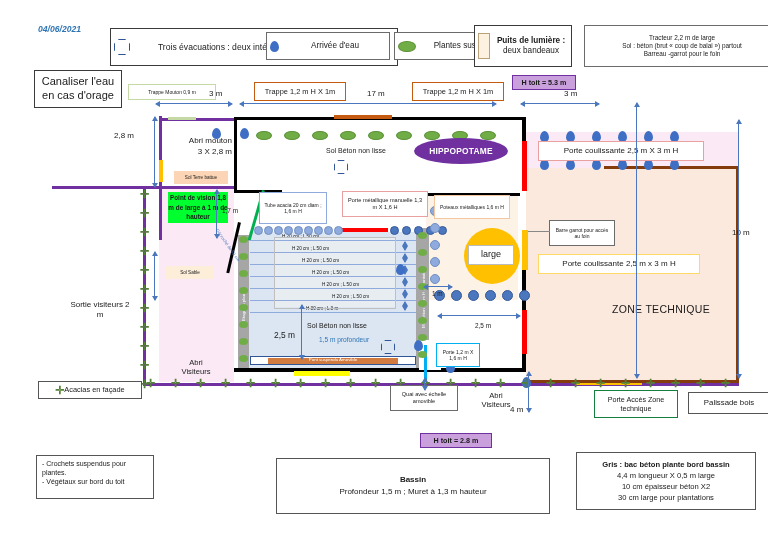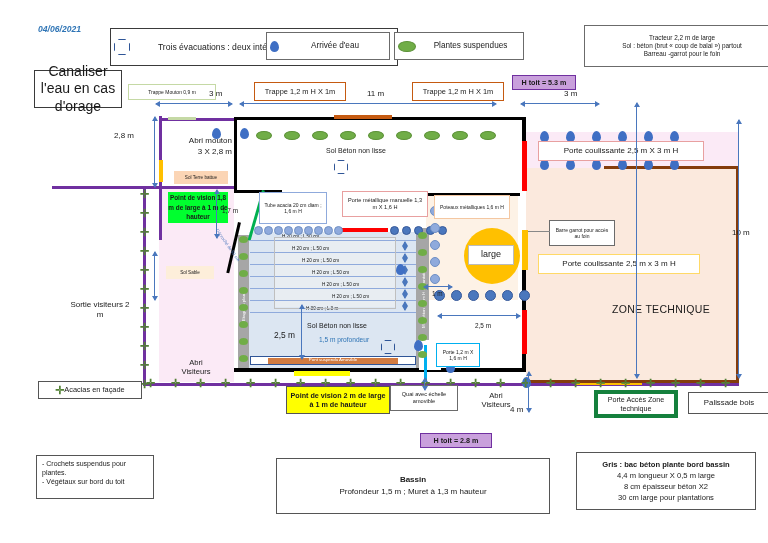--- a/index.html
+++ b/index.html
@@ -7,21 +7,21 @@
        font-family:"Liberation Sans",sans-serif;color:#1a1a1a;}
   #stage{position:absolute;left:16px;top:0;width:768px;height:422px;}
   .abs{position:absolute;box-sizing:border-box;}
   .box{position:absolute;box-sizing:border-box;background:#fff;border:1px solid #555;
        display:flex;align-items:center;justify-content:center;text-align:center;
        line-height:1.25;padding:2px 3px;}
   .date{position:absolute;left:22px;top:24px;font-size:8.6px;color:#2e74b5;
         font-style:italic;font-weight:bold;}
   
   .lg-evac{left:94px;top:28px;width:288px;height:38px;border:1.2px solid #3a3a3a;font-size:8.6px;}
-  .lg-orage{left:18px;top:70px;width:88px;height:38px;border:1.2px solid #3a3a3a;font-size:14px;}
+  .lg-orage{left:18px;top:70px;width:88px;height:38px;border:1.2px solid #3a3a3a;font-size:11px;}
   .lg-arrivee{left:250px;top:32px;width:124px;height:28px;border:1px solid #6b6b6b;font-size:8.2px;}
   .lg-plantes{left:316px;top:32px;width:130px;height:28px;border:1px solid #6b6b6b;font-size:8.2px;}
   .lg-puits{left:458px;top:25px;width:98px;height:42px;border:1.2px solid #3a3a3a;font-size:8.2px;}
   .lg-tracteur{left:568px;top:25px;width:196px;height:42px;border:1px solid #6b6b6b;font-size:6.4px;}
   .drop{width:9px;height:11px;background:#3f6fc4;border-radius:50% 50% 50% 50%/60% 60% 40% 40%;
         transform:rotate(0deg);display:inline-block;}
   .bush{width:16px;height:9px;background:#70ad47;border-radius:50%;border:1px solid #5b9136;display:inline-block;}
   .octo{width:14px;height:14px;border:1.6px solid #2f5597;display:inline-block;
         clip-path:polygon(30% 0,70% 0,100% 30%,100% 70%,70% 100%,30% 100%,0 70%,0 30%);}
   .bandeau{width:10px;height:24px;background:#fdf2df;border:1px solid #b9a27a;display:inline-block;}
@@ -64,38 +64,45 @@
   <div class="box lg-arrivee">
     <span class="drop"></span>
     <span style="flex:1;padding-left:5px;">Arrivée d'eau</span>
   </div>
 
   <div class="box lg-plantes" style="left:378px;">
     <span class="bush"></span>
     <span style="flex:1;padding-left:5px;">Plantes suspendues</span>
   </div>
 
+  <div class="box lg-puits">
+    <span class="bandeau"></span>
+    <span style="flex:1;padding-left:4px;">
+      <b>Puits de lumière :</b><br>
+      <span>deux bandeaux</span>
+    </span>
+  </div>
 
   <div class="box lg-tracteur">
     <span>
       <span>Tracteur 2,2 m de large</span><br>
       <span>Sol : béton (brut « coup de balai ») partout</span><br>
       <span>Barreau -garrot pour le foin</span>
     </span>
   </div>
 
   <div class="box lg-orage">Canaliser l'eau en cas d'orage</div>
 
   <div class="box" style="left:112px;top:84px;width:88px;height:16px;border:1px solid #c5d9a5;font-size:5px;">Trappe Mouton 0,9 m</div>
   <div class="box" style="left:238px;top:82px;width:92px;height:19px;border:1.2px solid #c55a11;font-size:7.4px;">Trappe 1,2 m H X 1m</div>
   <div class="box" style="left:396px;top:82px;width:92px;height:19px;border:1.2px solid #c55a11;font-size:7.4px;">Trappe 1,2 m H X 1m</div>
   <div class="box hl-purple" style="left:496px;top:75px;width:64px;height:15px;border:1px solid #7030a0;font-size:7.2px;">H toit = 5.3 m</div>
 
   <div class="dimtxt" style="left:193px;top:89px;">3 m</div>
-  <div class="dimtxt" style="left:351px;top:89px;">11 m</div>
+  <div class="dimtxt" style="left:351px;top:89px;">17 m</div>
   <div class="dimtxt" style="left:548px;top:89px;">3 m</div>
 
   <div class="arrowline arrow-h" style="left:140px;top:103px;width:76px;"></div>
   <div class="arrowline arrow-h" style="left:224px;top:103px;width:256px;"></div>
   <div class="arrowline arrow-h" style="left:505px;top:103px;width:78px;"></div>
 
   <div class="abs" style="left:143px;top:132px;width:580px;height:250px;background:#fbeaf6;"></div>
   <div class="abs" style="left:143px;top:132px;width:580px;height:250px;background:#fbeaf6;"></div>
   <div class="abs" style="left:143px;top:240px;width:75px;height:142px;background:#fbeaf6;"></div>
 
@@ -311,20 +318,21 @@
   <div class="box" style="left:158px;top:171px;width:54px;height:13px;background:#fbd5b5;border:0;font-size:4.6px;">Sol Terre battue</div>
   <div class="box" style="left:150px;top:266px;width:48px;height:13px;background:#fdeeda;border:0;font-size:4.6px;">Sol Sable</div>
 
 
   <div class="abs hl-green" style="left:152px;top:192px;width:60px;font-size:6.4px;text-align:center;line-height:1.5;padding:1px 0;">Point de vision 1,8 m de large à 1 m de hauteur</div>
 
   <div class="abs" style="left:203px;top:228px;font-size:4.4px;color:#4a77bd;transform:rotate(55deg);transform-origin:left top;width:40px;">Décroché de 50 cm</div>
 
   <div class="abs" style="left:310px;top:147px;font-size:7px;">Sol Béton non lisse</div>
 
+  <div class="abs hippo-ellipse">HIPPOPOTAME</div>
 
   <div class="box" style="left:243px;top:192px;width:68px;height:32px;border:1px solid #8faadc;font-size:5px;">Tube acacia 20 cm diam ; 1,6 m H</div>
   <div class="box" style="left:326px;top:191px;width:86px;height:26px;border:1px solid #e8a0a0;font-size:5.6px;">Porte métallique manuelle 1,3 m X 1,6 H</div>
   <div class="box" style="left:418px;top:195px;width:76px;height:24px;border:1px solid #f4c7a1;font-size:5px;">Poteaux métalliques 1,6 m H</div>
 
   <div class="abs" style="left:291px;top:322px;font-size:7px;">Sol Béton non lisse</div>
   <div class="abs" style="left:300px;top:336px;width:56px;text-align:center;font-size:6.6px;color:#2e74b5;line-height:1.25;">1,5 m profondeur</div>
 
   <div class="box" style="left:533px;top:220px;width:66px;height:26px;border:1px solid #6b6b6b;font-size:5px;">Barre garrot pour accès au foin</div>
   <div class="abs" style="left:512px;top:231px;width:22px;height:1px;background:#888;"></div>
@@ -341,23 +349,22 @@
   <div class="box" style="left:155px;top:352px;width:50px;height:30px;border:0;background:transparent;font-size:7.6px;">Abri Visiteurs</div>
   <div class="box" style="left:455px;top:385px;width:50px;height:30px;border:0;background:transparent;font-size:7.6px;">Abri Visiteurs</div>
 
   <div class="box" style="left:48px;top:295px;width:72px;height:30px;border:0;background:transparent;font-size:8px;">Sortie visiteurs 2 m</div>
 
   <div class="box" style="left:22px;top:381px;width:104px;height:18px;border:1px solid #555;font-size:7.4px;">
     <span class="acacia" style="position:relative;left:0;top:0;display:inline-block;">✛</span>
     <span>Acacias en façade</span>
   </div>
 
-  <div class="box hl-yellow" style="left:270px;top:386px;width:104px;height:28px;border:1px solid #555;font-size:7.2px;">Point de vision 2 m de large à 1 m de hauteur</div>
-
-  <div class="box" style="left:578px;top:390px;width:84px;height:28px;border:4px solid #15803d;font-size:7.2px;">Porte Accès Zone technique</div>
+
+  <div class="box" style="left:578px;top:390px;width:84px;height:28px;border:1px solid #15803d;font-size:7.2px;">Porte Accès Zone technique</div>
   <div class="box" style="left:672px;top:392px;width:82px;height:22px;border:1px solid #555;font-size:7.8px;">Palissade bois</div>
 
   <div class="box hl-purple" style="left:404px;top:433px;width:72px;height:15px;border:1px solid #7030a0;font-size:7.2px;">H toit = 2.8 m</div>
 
   <div class="dimtxt" style="left:98px;top:131px;">2,8 m</div>
   <div class="arrowline arrow-v" style="left:138px;top:117px;height:70px;"></div>
 
   <div class="dimtxt" style="left:206px;top:207px;font-size:6.4px;">1,7 m</div>
   <div class="arrowline arrow-v" style="left:200px;top:190px;height:48px;"></div>
 
@@ -388,17 +395,17 @@
   <div class="box" style="left:260px;top:458px;width:274px;height:56px;border:1px solid #555;font-size:8px;
        flex-direction:column;line-height:1.45;">
     <b>Bassin</b>
     <span>Profondeur 1,5 m        ;        Muret à 1,3 m hauteur</span>
   </div>
 
   <div class="box" style="left:560px;top:452px;width:180px;height:58px;border:1px solid #555;font-size:7.6px;
        flex-direction:column;line-height:1.45;">
     <b>Gris : bac béton plante bord bassin</b>
     <span>4,4 m longueur X 0,5 m large</span>
-    <span>8 cm épaisseur béton X2</span>
+    <span>10 cm épaisseur béton X2</span>
     <span>30 cm large pour plantations</span>
   </div>
 
 </div>
 
 </body></html>

